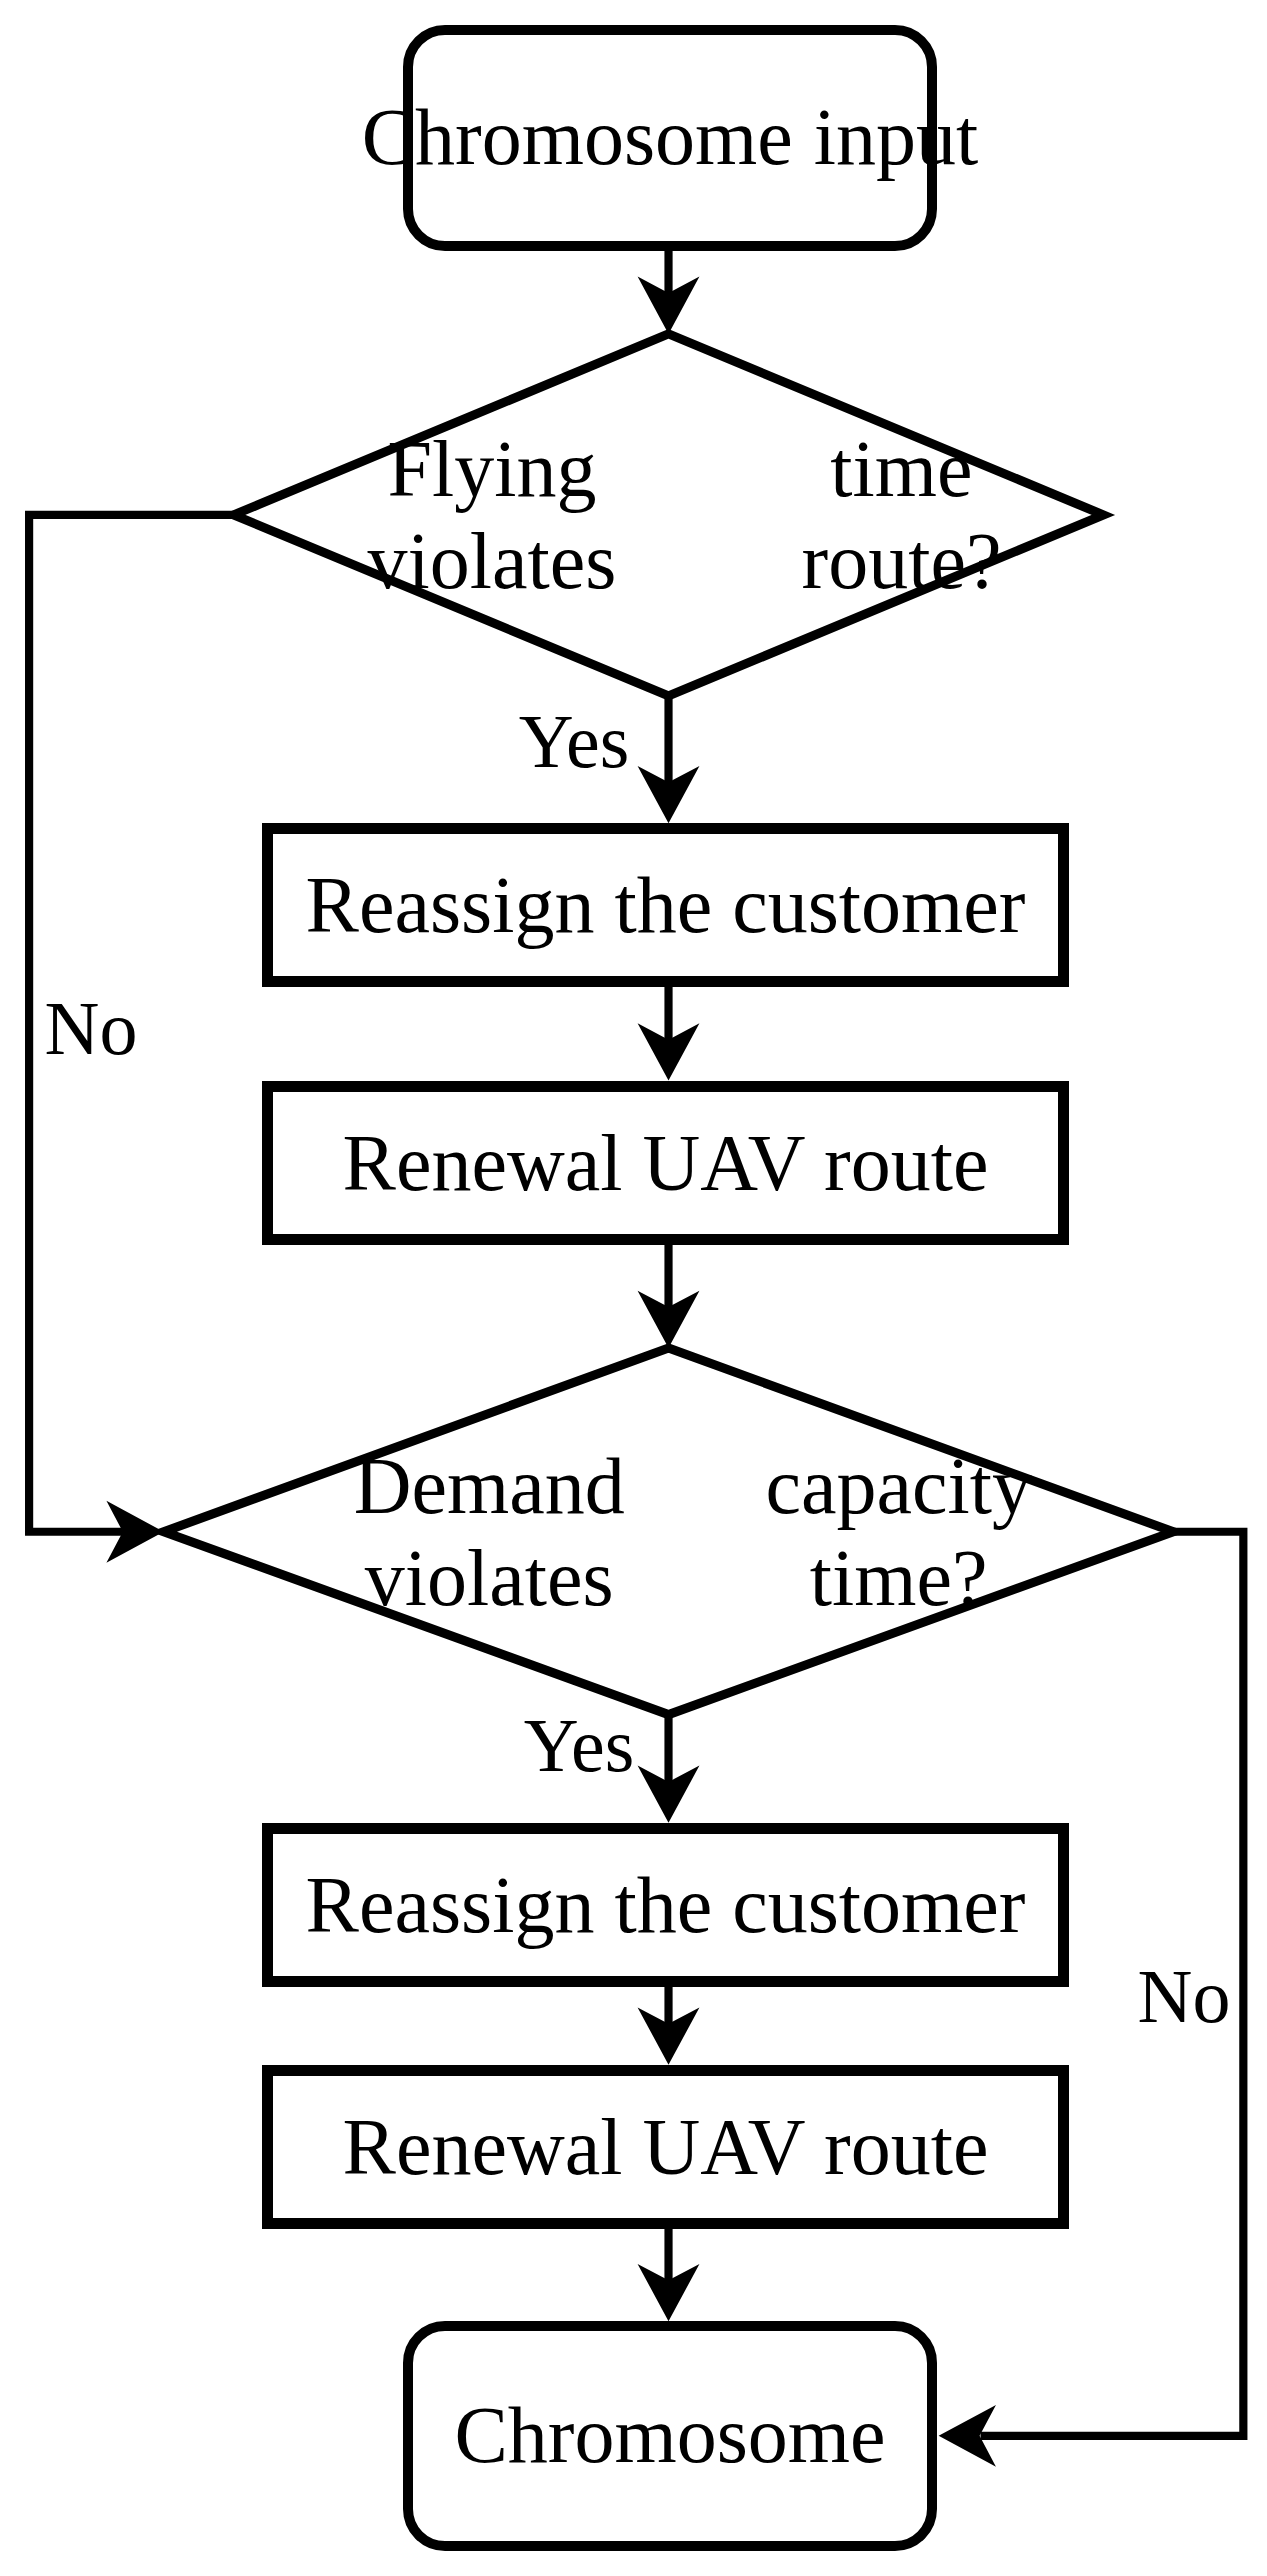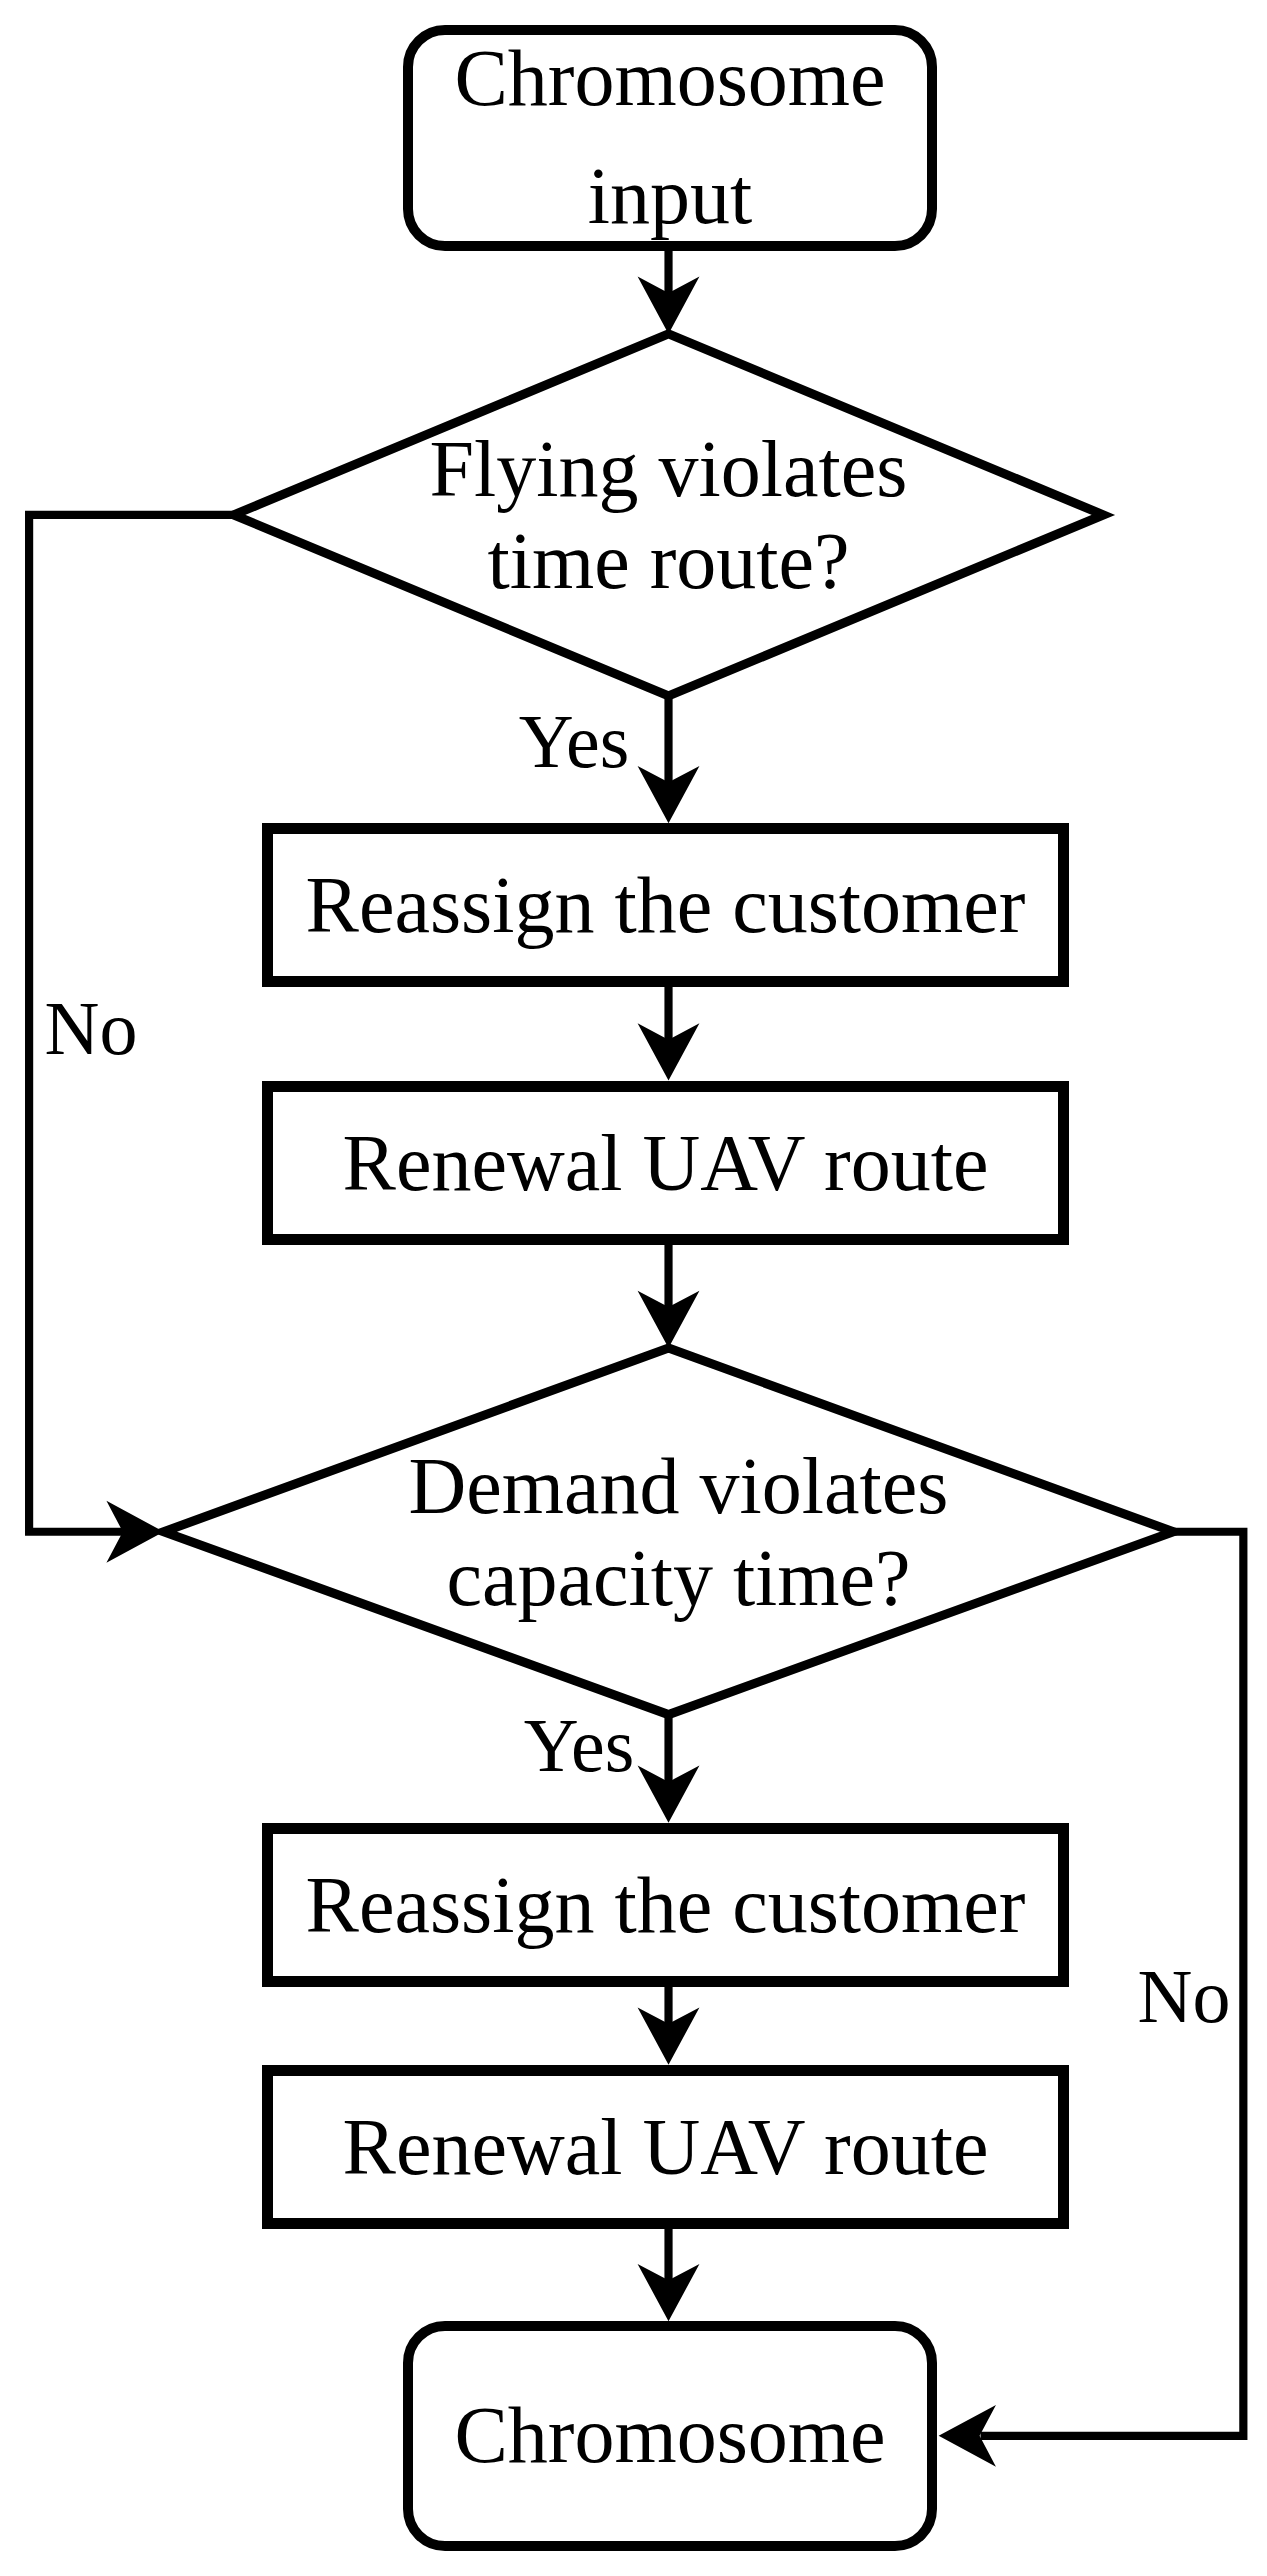--- a/index.html
+++ b/index.html
@@ -20,21 +20,21 @@
     position: absolute;
     left: 0;
     top: 0;
     width: 1267px;
     height: 2576px;
   }
   .node {
     position: absolute;
     box-sizing: border-box;
     display: flex;
-    flex-direction: column;
+    flex-direction: row;
     align-items: center;
     justify-content: center;
     text-align: center;
     background: #ffffff;
     font-size: 80px;
     line-height: 1.2;
     gap: 21px;
   }
   .node.rounded {
     border: 10px solid #000000;
@@ -42,21 +42,20 @@
     line-height: 1.22;
   }
   .node.rect {
     border: 11px solid #000000;
     align-items: center;
   }
   .diamond-label {
     position: absolute;
     box-sizing: border-box;
     display: flex;
-    flex-direction: column;
     align-items: center;
     justify-content: center;
     text-align: center;
     background: transparent;
     font-size: 80px;
     line-height: 1.14;
   }
   .edge-label {
     position: absolute;
     transform: translate(-50%, -50%);

